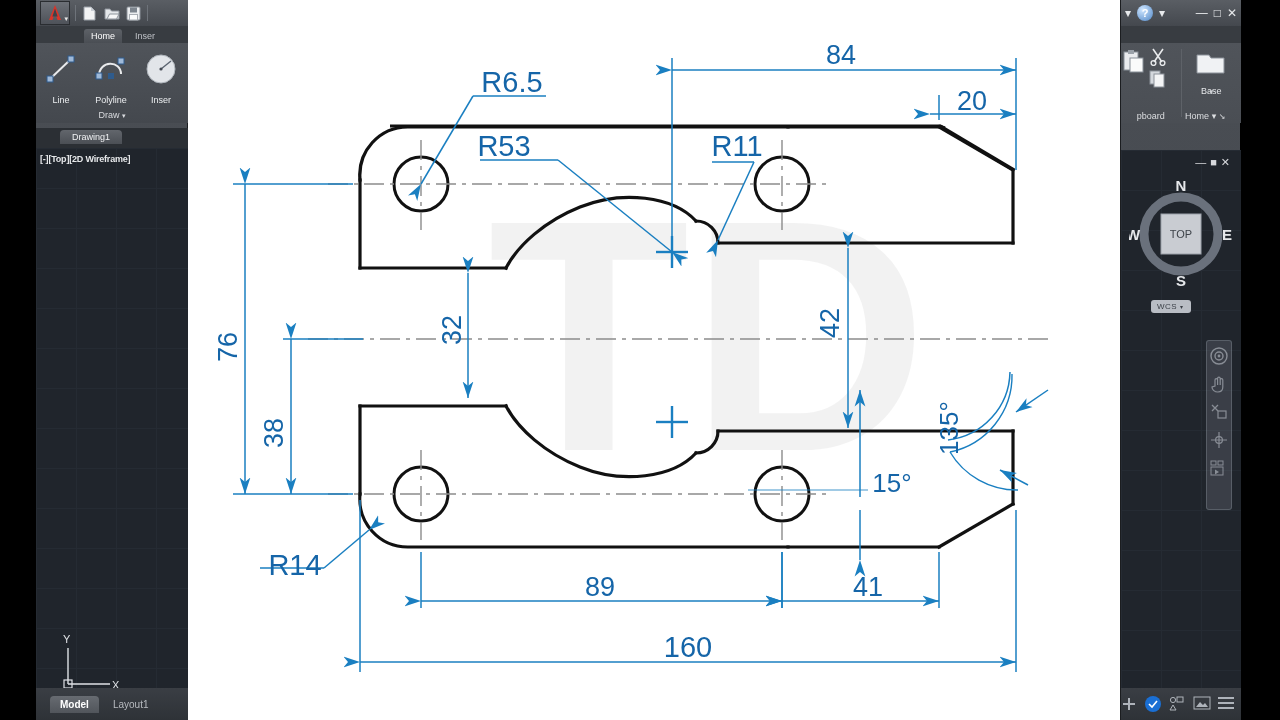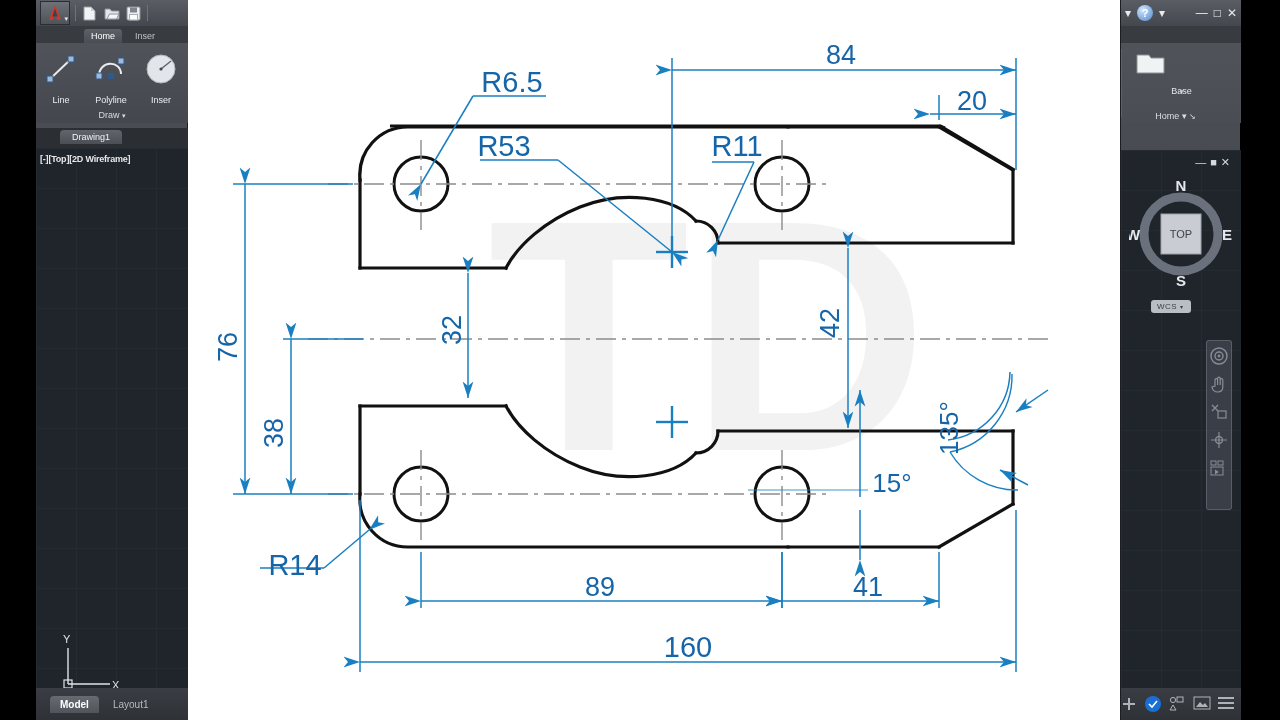--- a/index.html
+++ b/index.html
@@ -273,20 +273,43 @@
     <span class="wbtn">▾</span>
     <span style="flex:1"></span>
     <span class="wbtn">—</span>
     <span class="wbtn">□</span>
     <span class="wbtn" style="margin-right:4px">✕</span>
   </div>
 
   <div style="position:absolute;left:0;top:26px;width:120px;height:17px;background:#383c41"></div>
 
   <div class="panel-r">
+    <div class="pr-col">
+      <span style="position:absolute;left:2px;top:6px">
+        <svg width="22" height="24" viewBox="0 0 22 24">
+              <rect x="1" y="3" width="14" height="18" fill="#e9ebee" stroke="#888f97"></rect>
+              <rect x="5" y="1" width="6" height="4" fill="#9aa1a9"></rect>
+              <rect x="7" y="9" width="13" height="14" fill="#fafbfb" stroke="#888f97"></rect>
+            </svg>
+      </span>
+      <span style="position:absolute;left:28px;top:5px">
+        <svg width="18" height="18" viewBox="0 0 18 18">
+              <path d="M4 1 L13 14 M14 1 L5 14" stroke="#e8eaec" stroke-width="1.6" fill="none"></path>
+              <circle cx="4.5" cy="15" r="2.4" fill="none" stroke="#e8eaec" stroke-width="1.4"></circle>
+              <circle cx="13.5" cy="15" r="2.4" fill="none" stroke="#e8eaec" stroke-width="1.4"></circle>
+            </svg>
+      </span>
+      <span style="position:absolute;left:28px;top:27px">
+        <svg width="18" height="18" viewBox="0 0 18 18">
+              <rect x="1" y="1" width="10" height="13" fill="#d4d8dd" stroke="#8b9199"></rect>
+              <rect x="5" y="4" width="10" height="13" fill="#f4f5f6" stroke="#8b9199"></rect>
+            </svg>
+      </span>
+      <span class="pr-cap">pboard</span>
+    </div>
     <div class="pr-div"></div>
     <div class="pr-col">
       <span style="position:absolute;left:14px;top:9px">
         <svg width="30" height="24" viewBox="0 0 30 24">
               <path d="M1 3h12l2 3h13v15H1z" fill="#f0f2f4" stroke="#8b9199"></path>
             </svg>
       </span>
       <span style="position:absolute;left:0;top:43px;width:100%;text-align:center;font-size:9px;color:#e4e6e9">Base</span>
       <span style="position:absolute;left:0;top:45px;width:100%;text-align:center;font-size:7px;color:#cfd2d6">▾</span>
       <span class="pr-cap" style="left:-6px">

